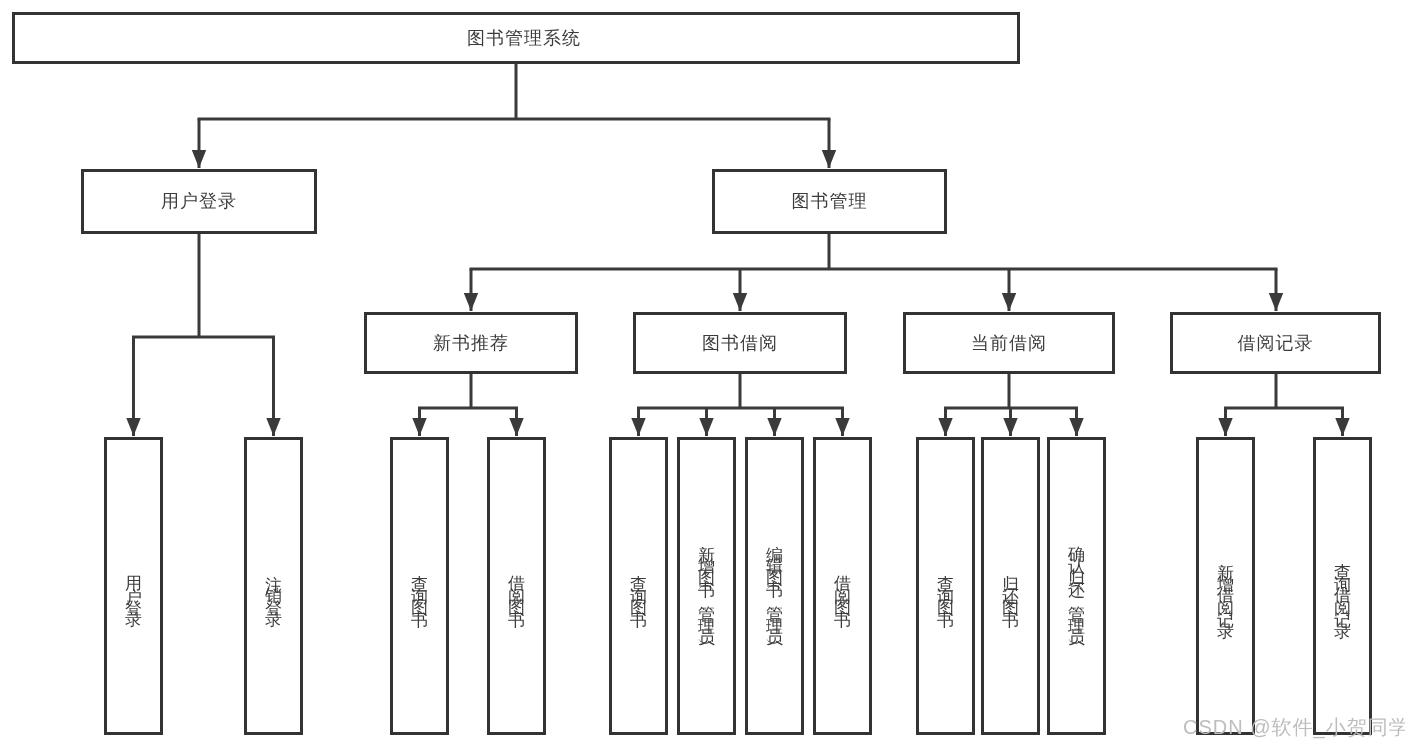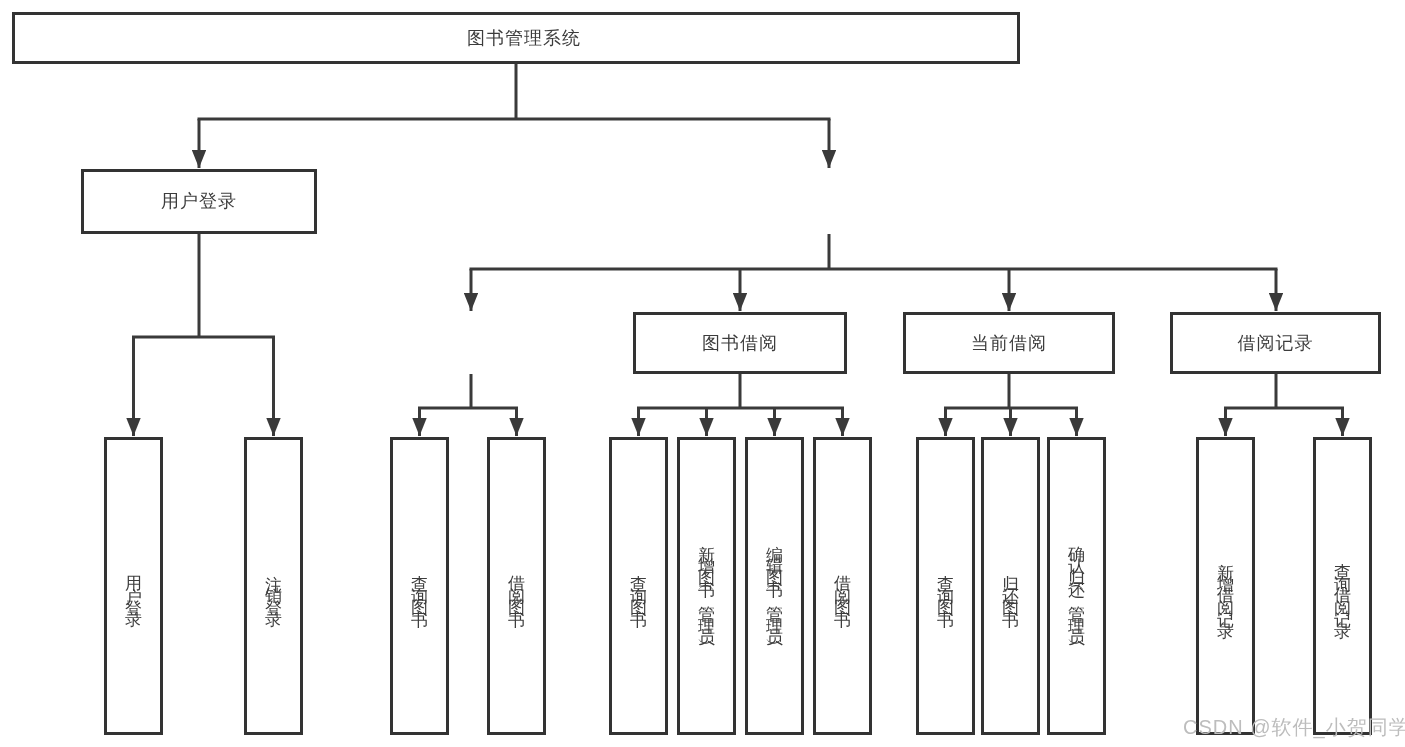--- a/index.html
+++ b/index.html
@@ -110,21 +110,23 @@
         <path d="M1276 374 V408 M1224 408 H1344"></path>
         <line x1="1225.5" y1="408" x2="1225.5" y2="436" marker-end="url(#ah)"></line>
         <line x1="1342.5" y1="408" x2="1342.5" y2="436" marker-end="url(#ah)"></line>
       </g>
     </g>
   </svg>
 
   <div class="box root-box">图书管理系统</div>
 
   <div class="box l2-box" style="left:81px; width:236px;">用户登录</div>
+  <div class="box l2-box" style="left:712px; width:235px;">图书管理</div>
 
+  <div class="box l3-box" style="left:364px; width:214px;">新书推荐</div>
   <div class="box l3-box" style="left:903px; width:212px;">当前借阅</div>
   <div class="box l3-box" style="left:633px; width:214px;">图书借阅</div>
   <div class="box l3-box" style="left:1170px; width:211px;">借阅记录</div>
 
   <div class="box leaf-box" style="left:104px;">用户登录</div>
   <div class="box leaf-box" style="left:244px;">注销登录</div>
 
   <div class="box leaf-box" style="left:390px;">查询图书</div>
   <div class="box leaf-box" style="left:487px;">借阅图书</div>
 

